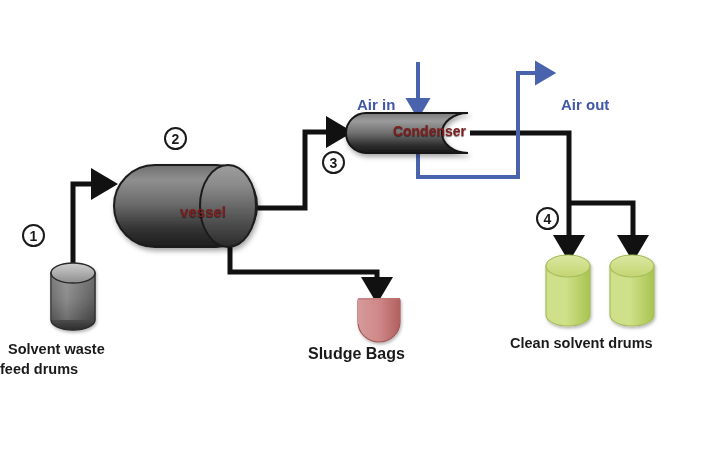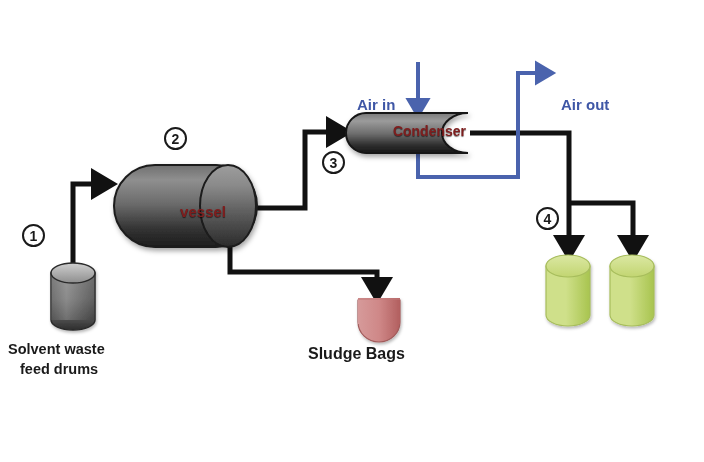--- a/index.html
+++ b/index.html
@@ -131,18 +131,19 @@
   <div class="num" style="left:536px; top:207px;">4</div>
 
   <div class="vessel-txt" style="left:118px; top:203px; width:108px; font-size:15px;">vessel</div>
 
   <div class="vessel-txt" style="left:362px; top:123px; width:104px; font-size:14px;">Condenser</div>
 
   <div class="blue-lbl" style="left:357px; top:64px; font-size:15px;">Air in</div>
   <div class="blue-lbl" style="left:561px; top:64px; font-size:15px;">Air out</div>
 
   <div class="lbl" style="left:8px; top:340px; width:132px; font-size:14.5px;">Solvent waste</div>
-  <div class="lbl" style="left:20px; top:360px; width:132px; font-size:14.5px;">feed drums</div>
+  <div class="lbl" style="left:0; top:360px; width:132px; font-size:14.5px;">feed drums</div>
 
   <div class="lbl" style="left:308px; top:344px; width:142px; font-size:16px;">Sludge Bags</div>
 
+  <div class="lbl" style="left:510px; top:334px; width:180px; font-size:14.5px;">Clean solvent drums</div>
 
 </div>
 
 </body></html>

